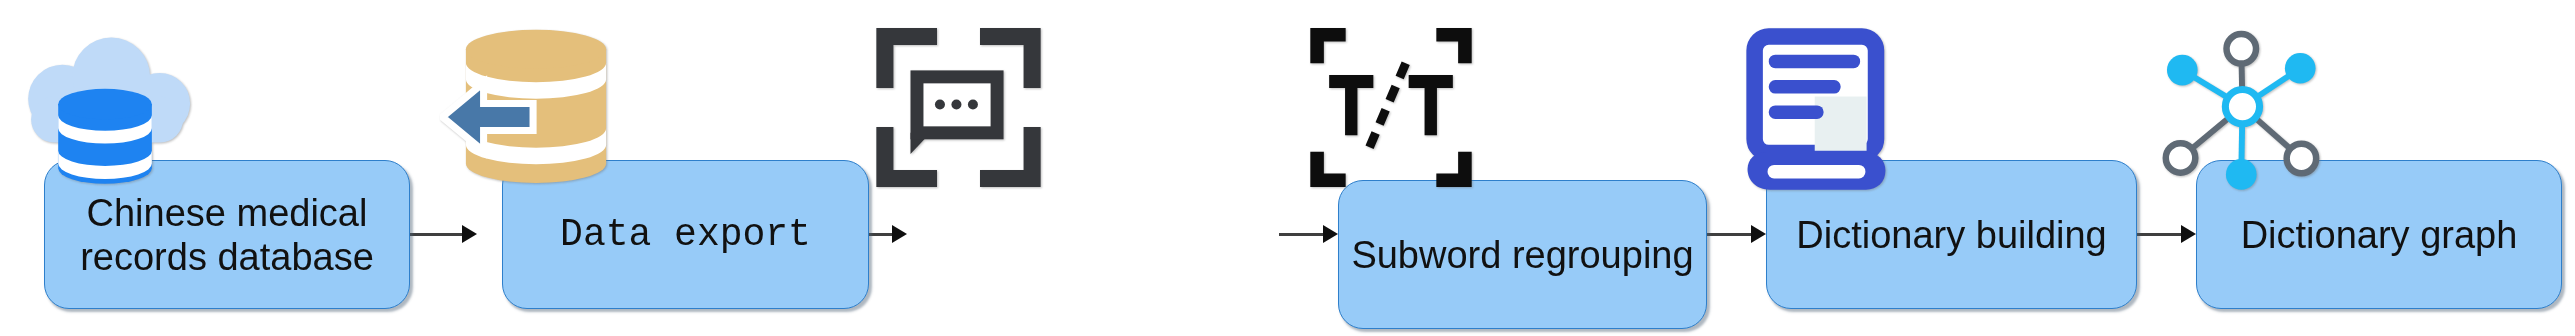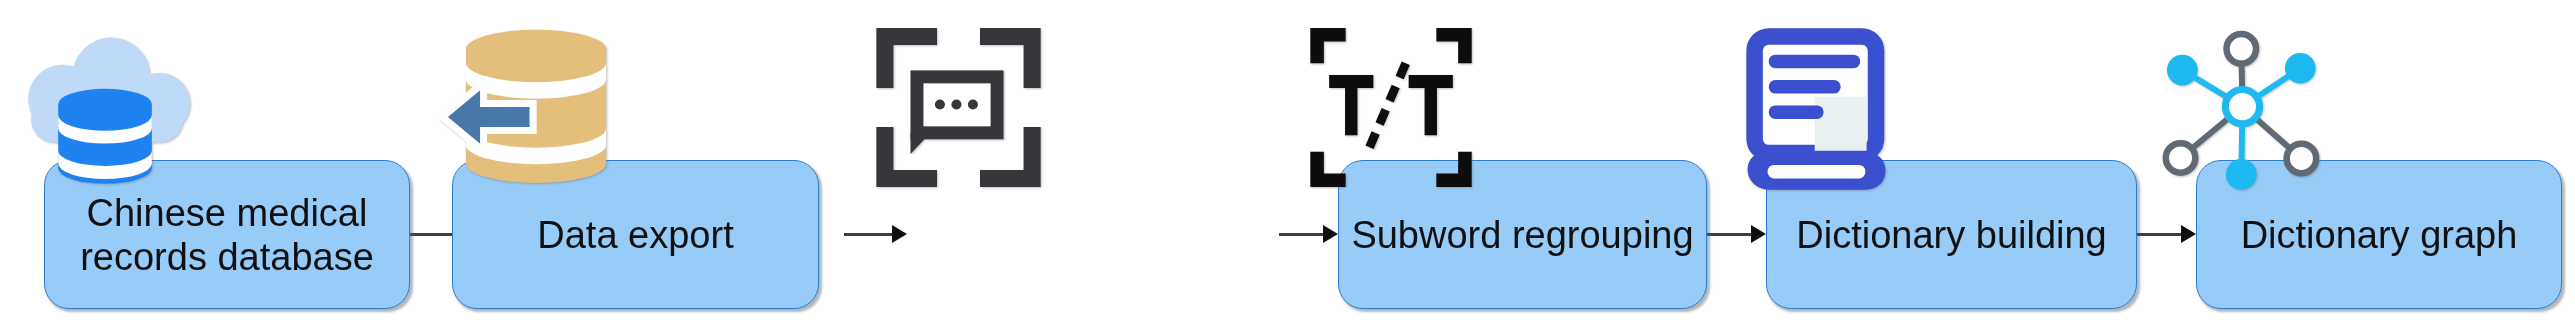--- a/index.html
+++ b/index.html
@@ -5,23 +5,23 @@
   html,body{margin:0;padding:0;background:var(--background,#fff);width:2576px;height:337px;overflow:hidden;}
   .canvas{position:relative;width:2232px;height:337px;background:var(--background,#fff);
           font-family:"Liberation Sans","DejaVu Sans",sans-serif;}
   .box{position:absolute;top:160px;height:149px;box-sizing:border-box;
        background:var(--box-fill);border:1.8px solid var(--box-border);border-radius:25px;
        display:flex;align-items:center;justify-content:center;z-index:1;
        box-shadow:2.4px 3px 2.4px rgba(75,95,115,.45);}
   .label{display:block;width:100%;padding:0 5.9px;text-align:center;color:var(--label-text);
          font-size:38px;line-height:44px;font-weight:400;}
   .box-1{left:44px;width:366px;}
-  .box-2{left:452px;width:367px;}
+  .box-2{left:502px;width:367px;font-family:Liberation Mono, monospace;}
   .box-3{left:907px;width:372px;}
-  .box-4{left:1338px;width:369px;}
+  .box-4{left:1338px;width:369px;margin-top:20px;}
   .box-5{left:1766px;width:371px;}
   .box-6{left:2196px;width:366px;}
   .icon{position:absolute;z-index:2;filter:drop-shadow(1.2px 1.8px 1.2px rgba(110,110,110,.45));}
   .icon-1{left:17.7px;top:26.6px;width:177px;height:159px;}
   .icon-2{left:440px;top:25px;width:172px;height:164px;}
   .icon-3{left:876px;top:28px;width:165px;height:159px;}
   .icon-4{left:1310px;top:28px;width:162px;height:159px;}
   .icon-5{left:1745px;top:26.6px;width:143px;height:165px;}
   .icon-6{left:2154px;top:23.6px;width:171px;height:177px;}
   .arrow{position:absolute;top:225px;height:18.3px;z-index:0;}

